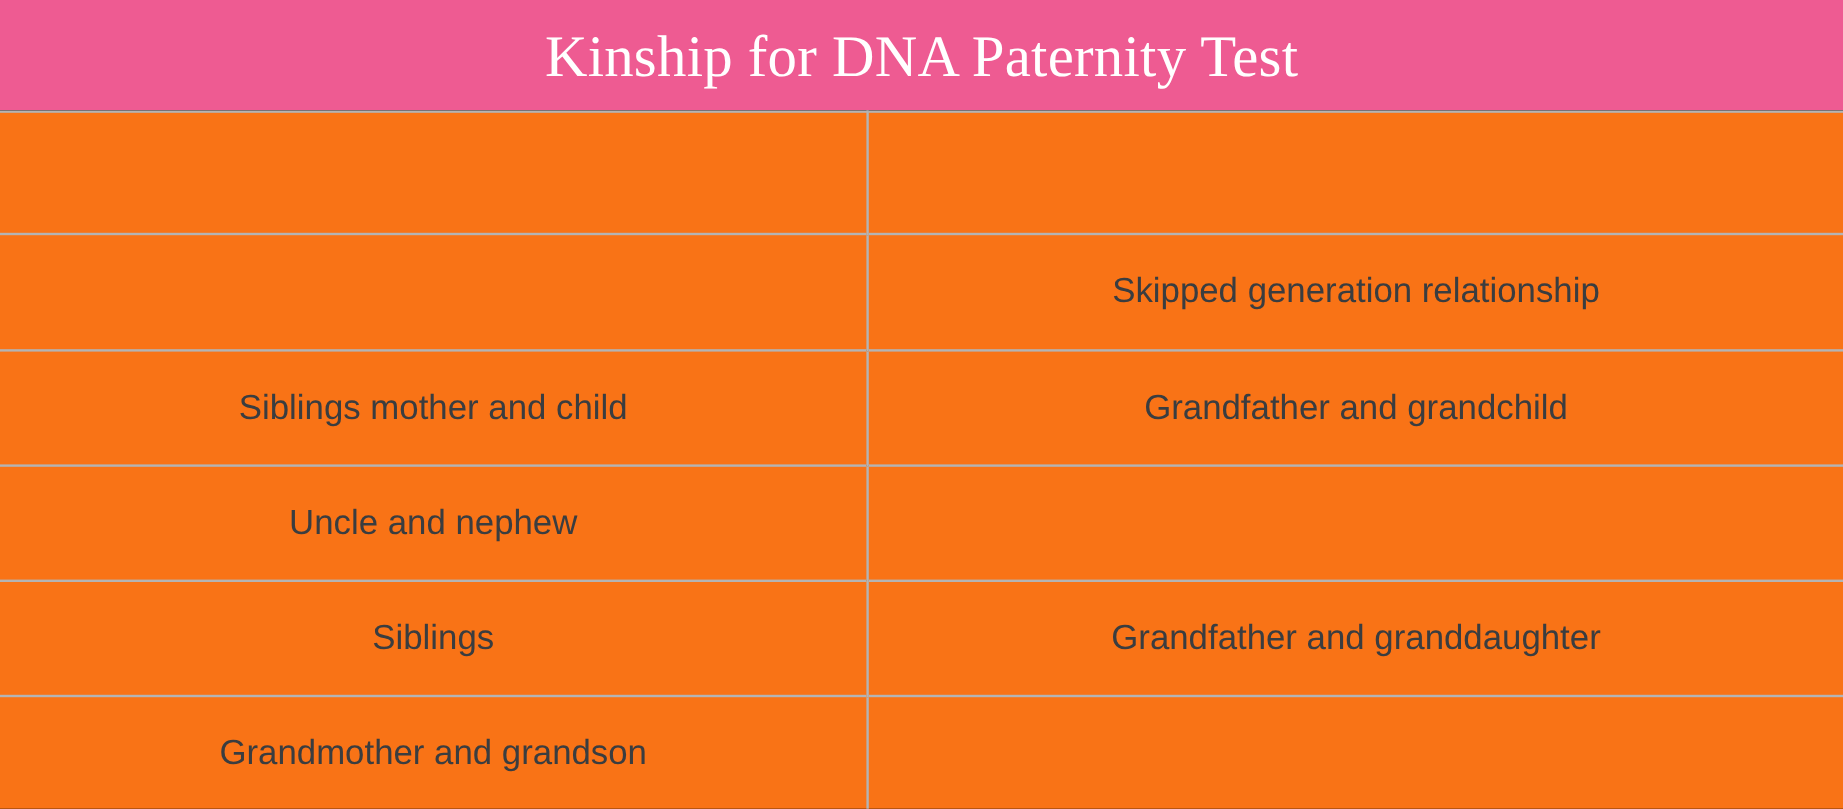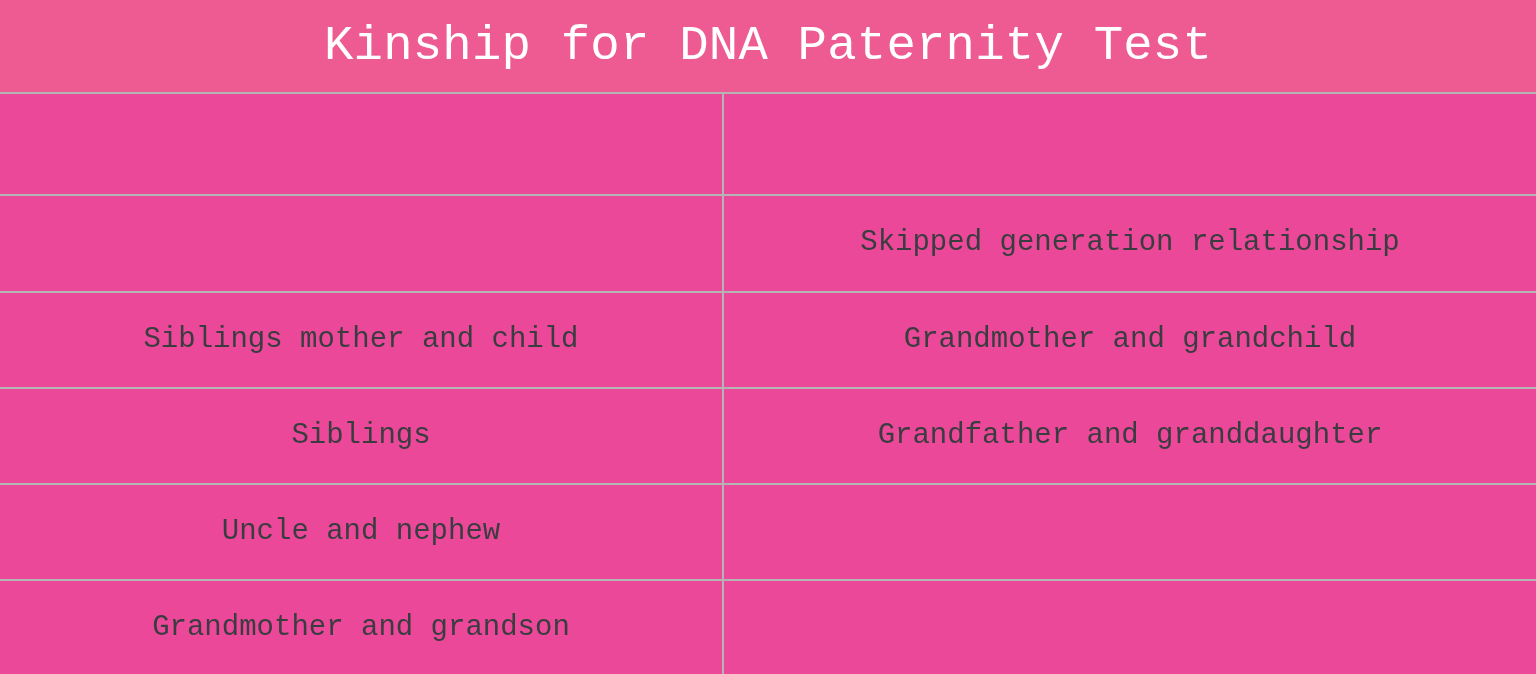--- a/index.html
+++ b/index.html
@@ -26,21 +26,21 @@
     width: 1536px;
     height: 92px;
     background: #ee5b92;
     display: flex;
     align-items: center;
     justify-content: center;
     box-sizing: border-box;
   }
   .banner-title {
     color: #ffffff;
-    font-family: Liberation Mono, monospace;
+    font-family: Liberation Serif, serif;
     font-size: 49px;
     font-weight: 400;
     line-height: 1;
     letter-spacing: 0.2px;
     white-space: nowrap;
   }
 
   
   .kin-table {
     width: 1536px;
@@ -56,26 +56,26 @@
   }
 
   .kin-table th,
   .kin-table td {
     border-top: 2px solid #b4b4b4;
     border-right: 2px solid #b4b4b4;
     padding: 0 12px;
     text-align: center;
     vertical-align: middle;
     color: #3a3d40;
-    font-family: Liberation Mono, monospace;
+    font-family: Liberation Sans, sans-serif;
     font-size: 29px;
     font-weight: 400;
     line-height: 1.2;
     box-sizing: border-box;
-    background: #ec4899;
+    background: #f97316;
   }
   .kin-table td:last-child,
   .kin-table th:last-child {
     border-right: none;
   }
 
   
   .kin-table tr.header-row th {
     height: 102px;
     color: #000000;
@@ -123,37 +123,37 @@
         </td>
         <td>
           <span class="cell-text">Skipped generation relationship</span>
         </td>
       </tr>
       <tr class="body-row">
         <td>
           <span class="cell-text">Siblings mother and child</span>
         </td>
         <td>
-          <span class="cell-text">Grandmother and grandchild</span>
+          <span class="cell-text">Grandfather and grandchild</span>
+        </td>
+      </tr>
+      <tr class="body-row">
+        <td>
+          <span class="cell-text">Uncle and nephew</span>
+        </td>
+        <td>
+          <span class="cell-text"></span>
         </td>
       </tr>
       <tr class="body-row">
         <td>
           <span class="cell-text">Siblings</span>
         </td>
         <td>
           <span class="cell-text">Grandfather and granddaughter</span>
-        </td>
-      </tr>
-      <tr class="body-row">
-        <td>
-          <span class="cell-text">Uncle and nephew</span>
-        </td>
-        <td>
-          <span class="cell-text"></span>
         </td>
       </tr>
       <tr class="body-row last-row">
         <td>
           <span class="cell-text">Grandmother and grandson</span>
         </td>
         <td>
           <span class="cell-text"></span>
         </td>
       </tr>

